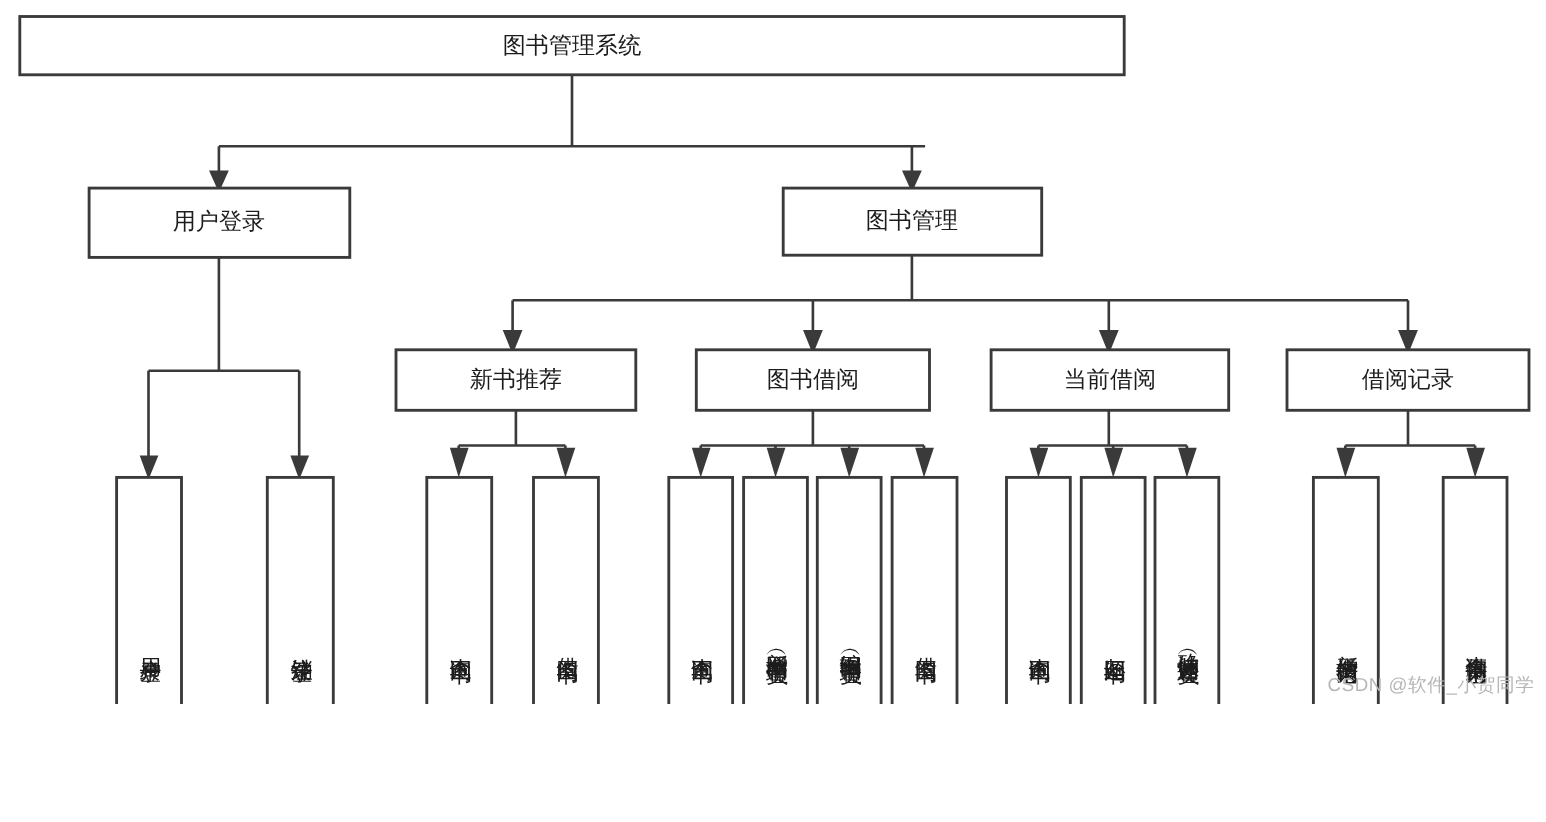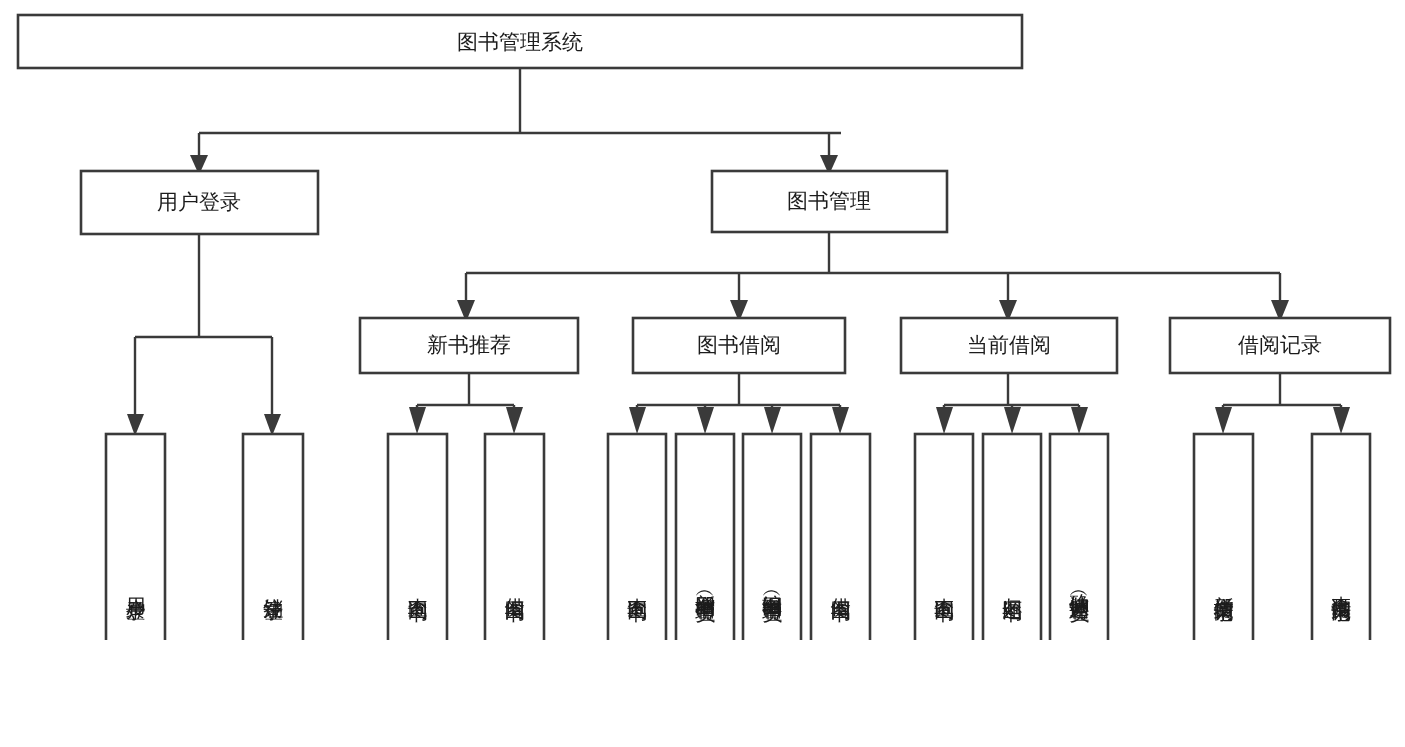--- a/index.html
+++ b/index.html
@@ -189,13 +189,14 @@
   <div class="node-label-v" style="left:608px; top:434px; width:58px; height:301px;">查询图书</div>
   <div class="node-label-v" style="left:676px; top:434px; width:58px; height:301px;">新增图书（管理员）</div>
   <div class="node-label-v" style="left:743px; top:434px; width:58px; height:301px;">编辑图书（管理员）</div>
   <div class="node-label-v" style="left:811px; top:434px; width:59px; height:301px;">借阅图书</div>
   <div class="node-label-v" style="left:915px; top:434px; width:58px; height:301px;">查询图书</div>
   <div class="node-label-v" style="left:983px; top:434px; width:58px; height:301px;">归还图书</div>
   <div class="node-label-v" style="left:1050px; top:434px; width:58px; height:301px;">确认归还（管理员）</div>
   <div class="node-label-v" style="left:1194px; top:434px; width:59px; height:301px;">新增借阅记录</div>
   <div class="node-label-v" style="left:1312px; top:434px; width:58px; height:301px;">查询借阅记录</div>
 
+  <div class="watermark">CSDN @软件_小贺同学</div>
 </div>
 
 </body></html>

